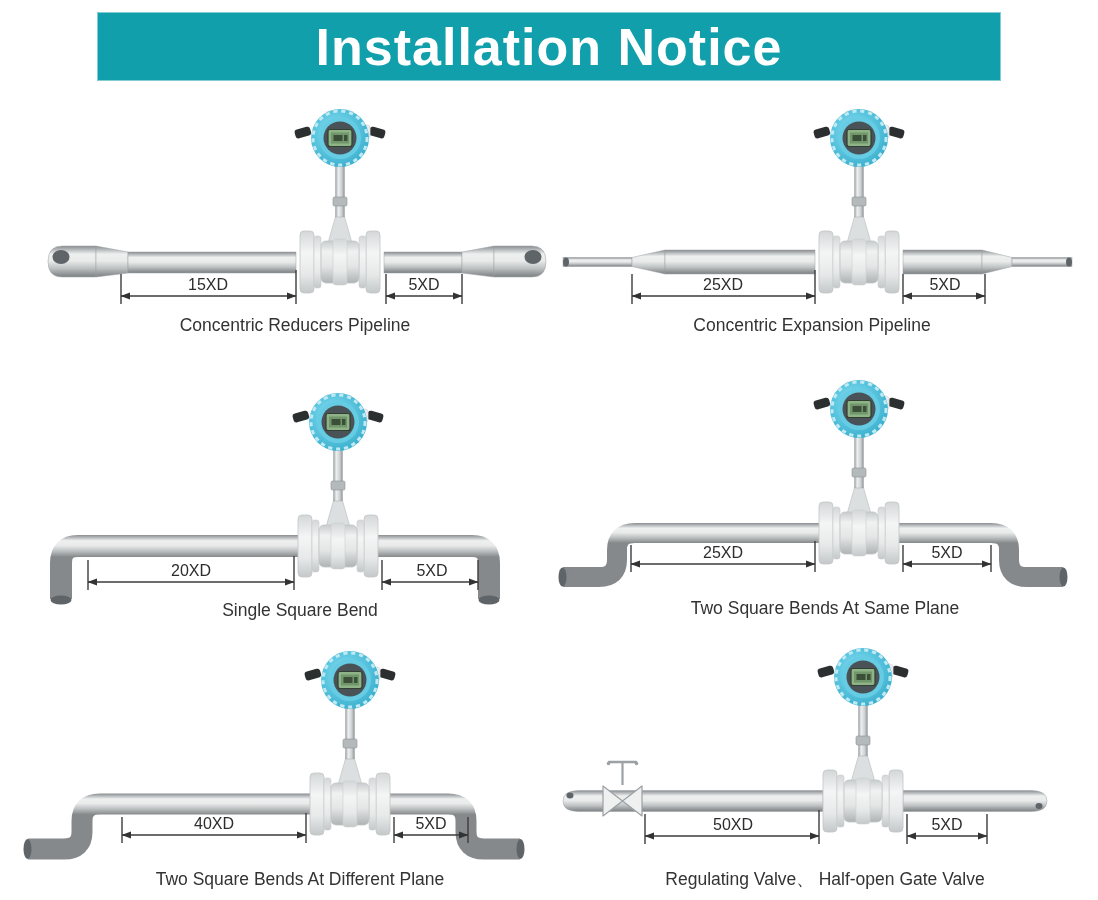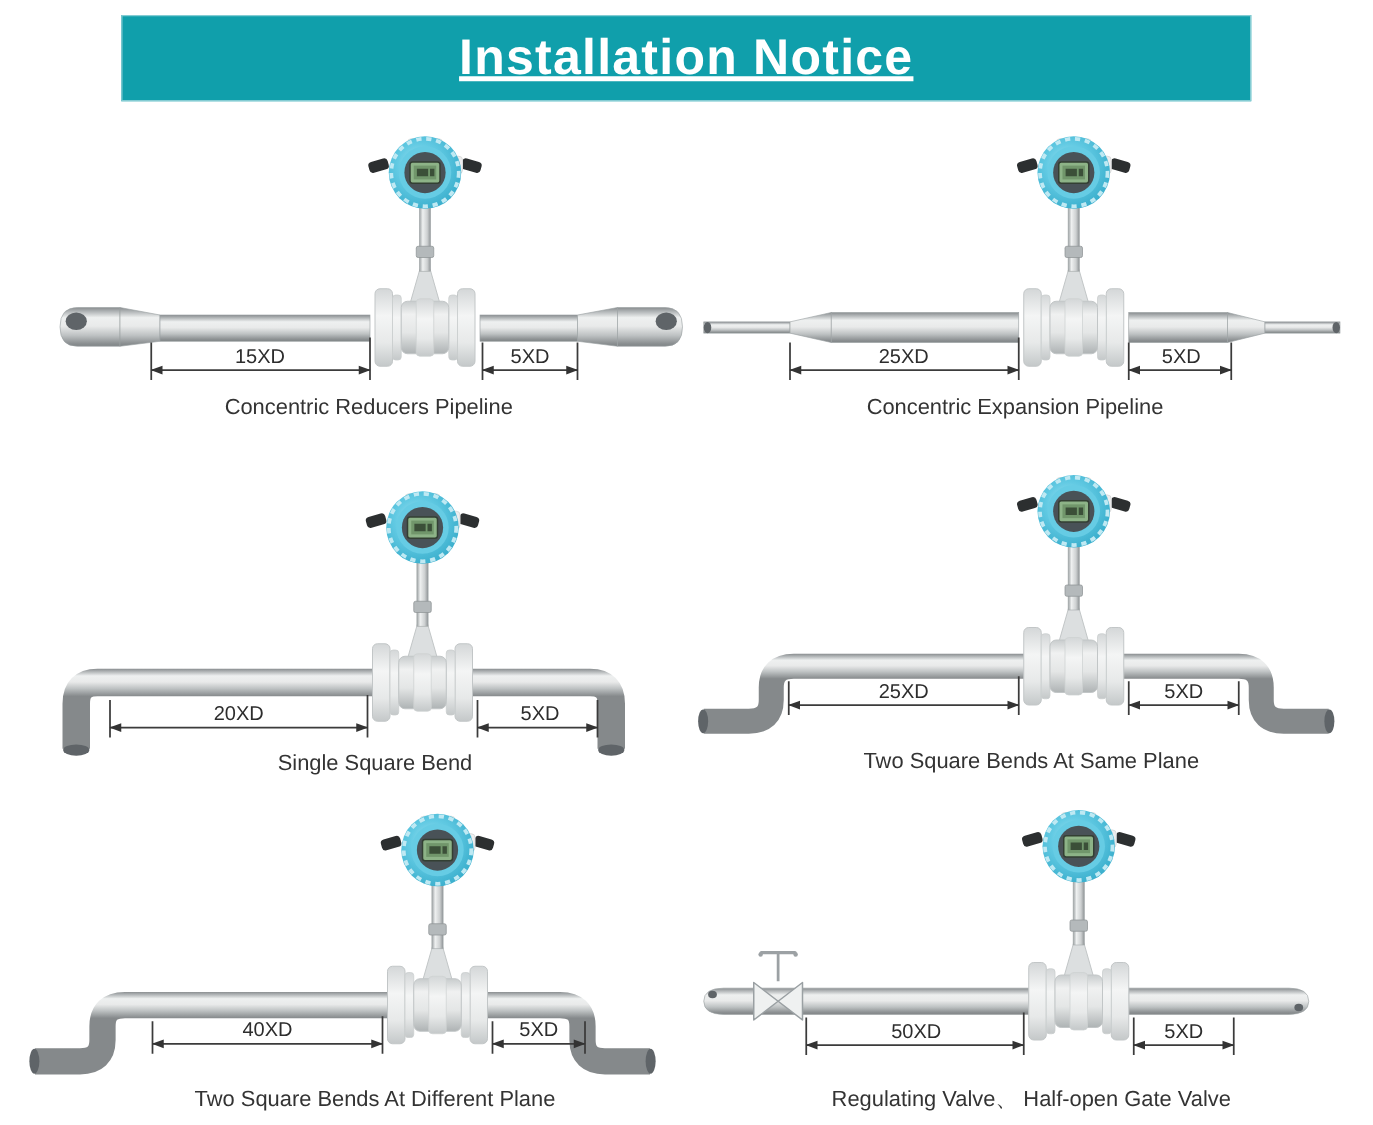--- a/index.html
+++ b/index.html
@@ -1,21 +1,21 @@
 <!DOCTYPE html>
 <html><head>
 <meta charset="utf-8">
 <style>
   html,body{margin:0;padding:0;background:#fff;}
   .page{position:relative;width:1098px;height:900px;background:#ffffff;
         font-family:"Liberation Sans",sans-serif;overflow:hidden;}
   .banner{position:absolute;left:97px;top:12px;width:904px;height:69px;
           background:#109fab;border:1px solid #84ccd3;box-sizing:border-box;
           display:flex;align-items:center;justify-content:center;}
-  .banner-title{margin:0;color:#ffffff;font-size:40px;font-weight:700;letter-spacing:1px;text-decoration:underline;}
+  .banner-title{margin:0;color:#ffffff;font-size:52px;font-weight:700;letter-spacing:1px;}
   .grid{position:absolute;left:0;top:100px;width:1098px;
         display:grid;grid-template-columns:549px 549px;grid-auto-rows:267px;}
   figure.diagram{margin:0;position:relative;}
   svg.art{display:block;}
   .pipe-edge{stroke:#9aa0a2;stroke-width:0.5;}
   .dim line{stroke:#3b3b3b;stroke-width:1.4;}
   .dim-label{font-size:16px;fill:#2d2d2d;text-anchor:middle;
              font-family:"Liberation Sans",sans-serif;}
   .caption{font-size:17.5px;fill:#333333;text-anchor:middle;
            font-family:"Liberation Sans",sans-serif;}

